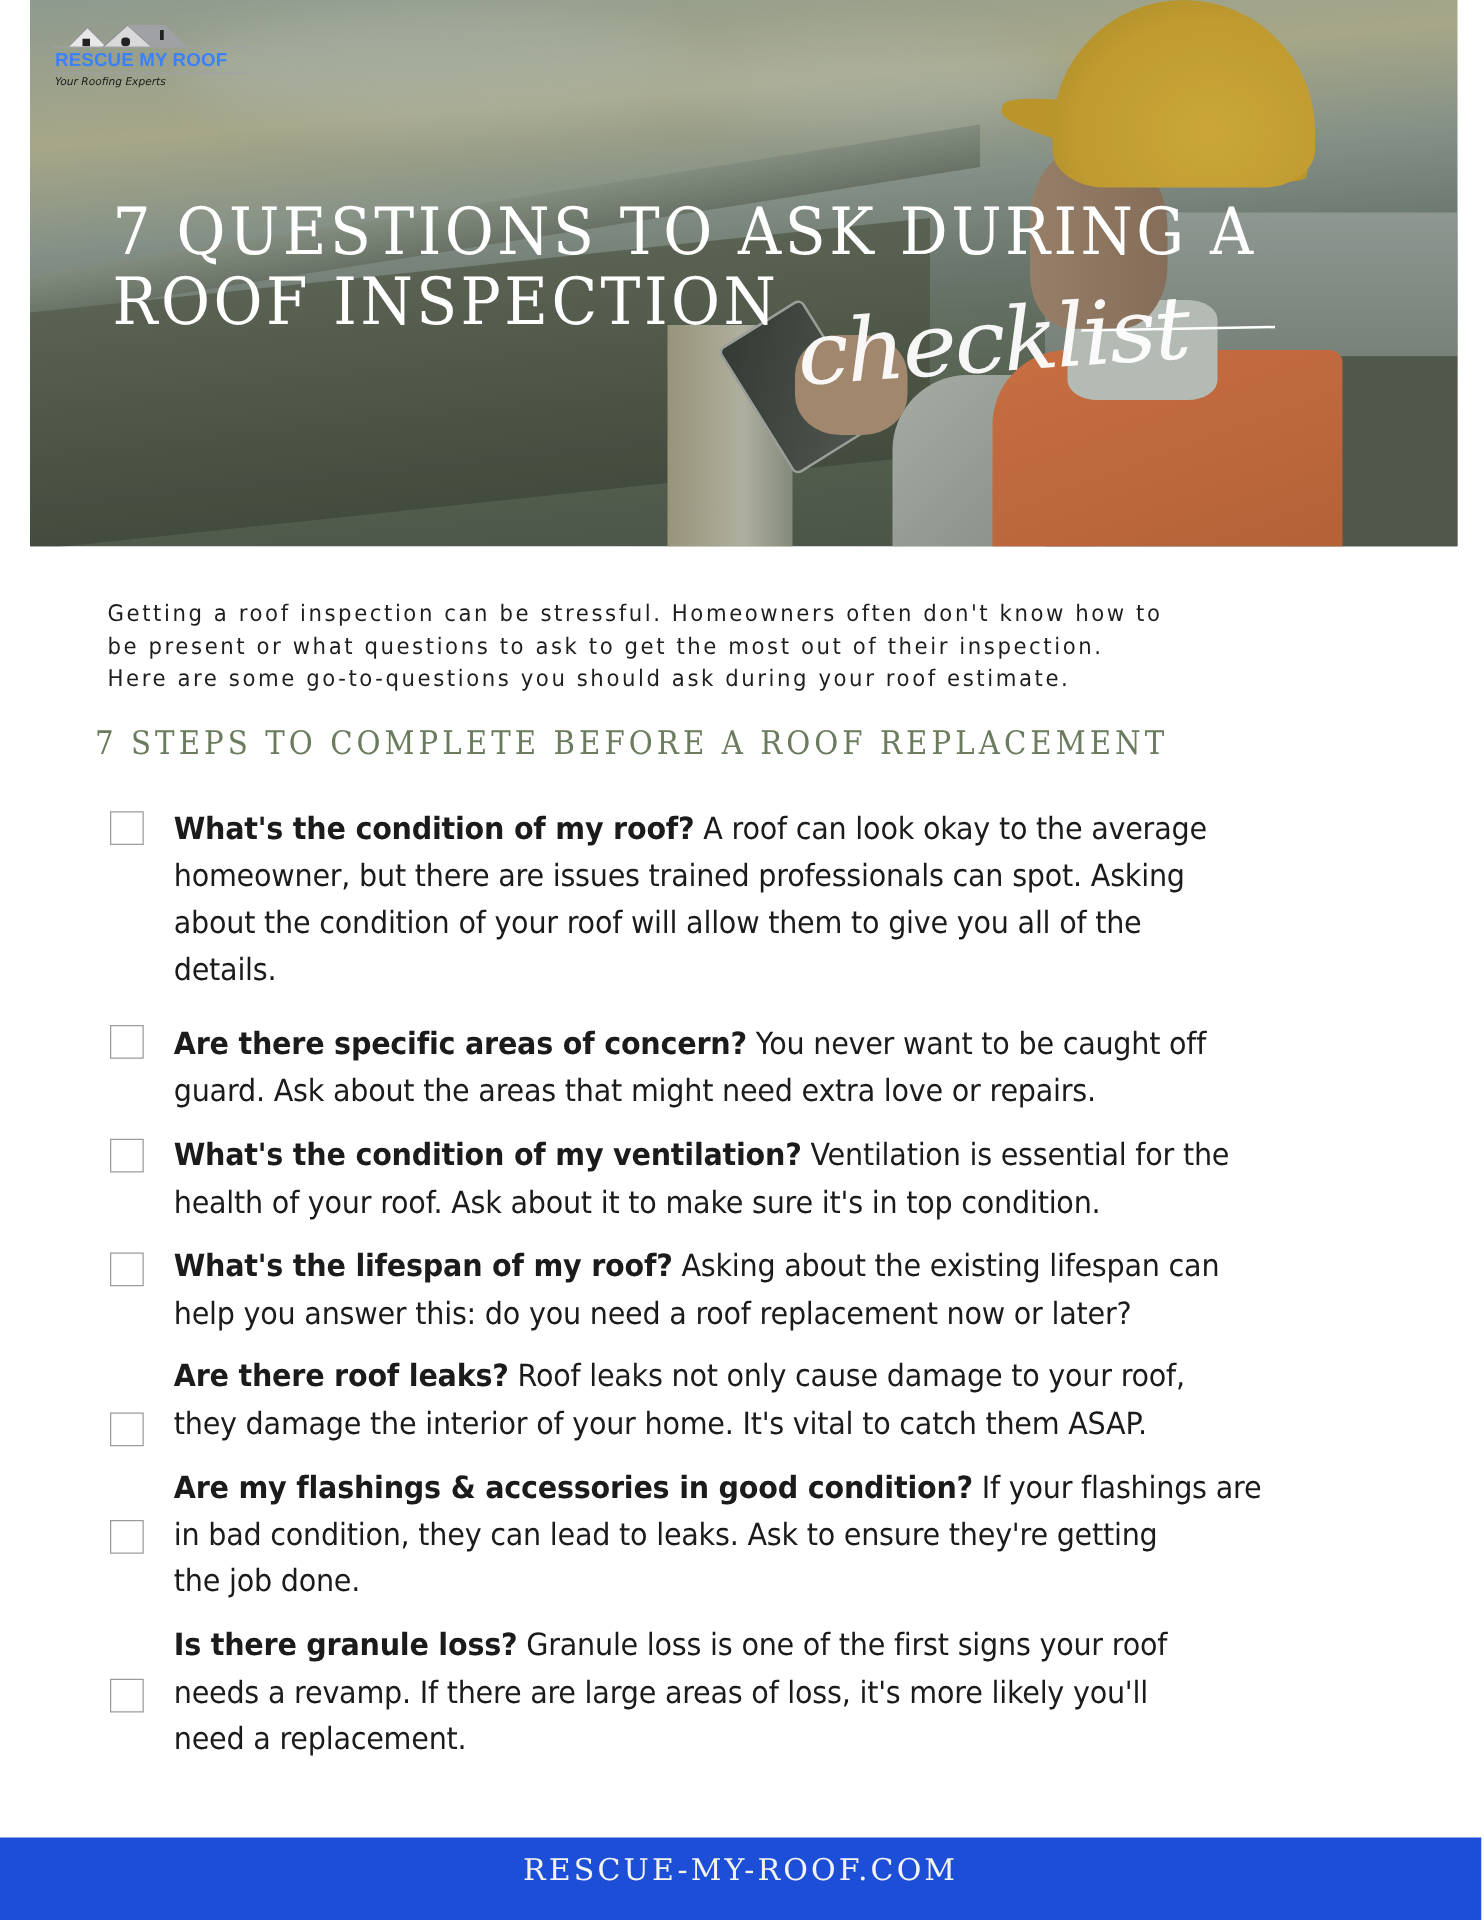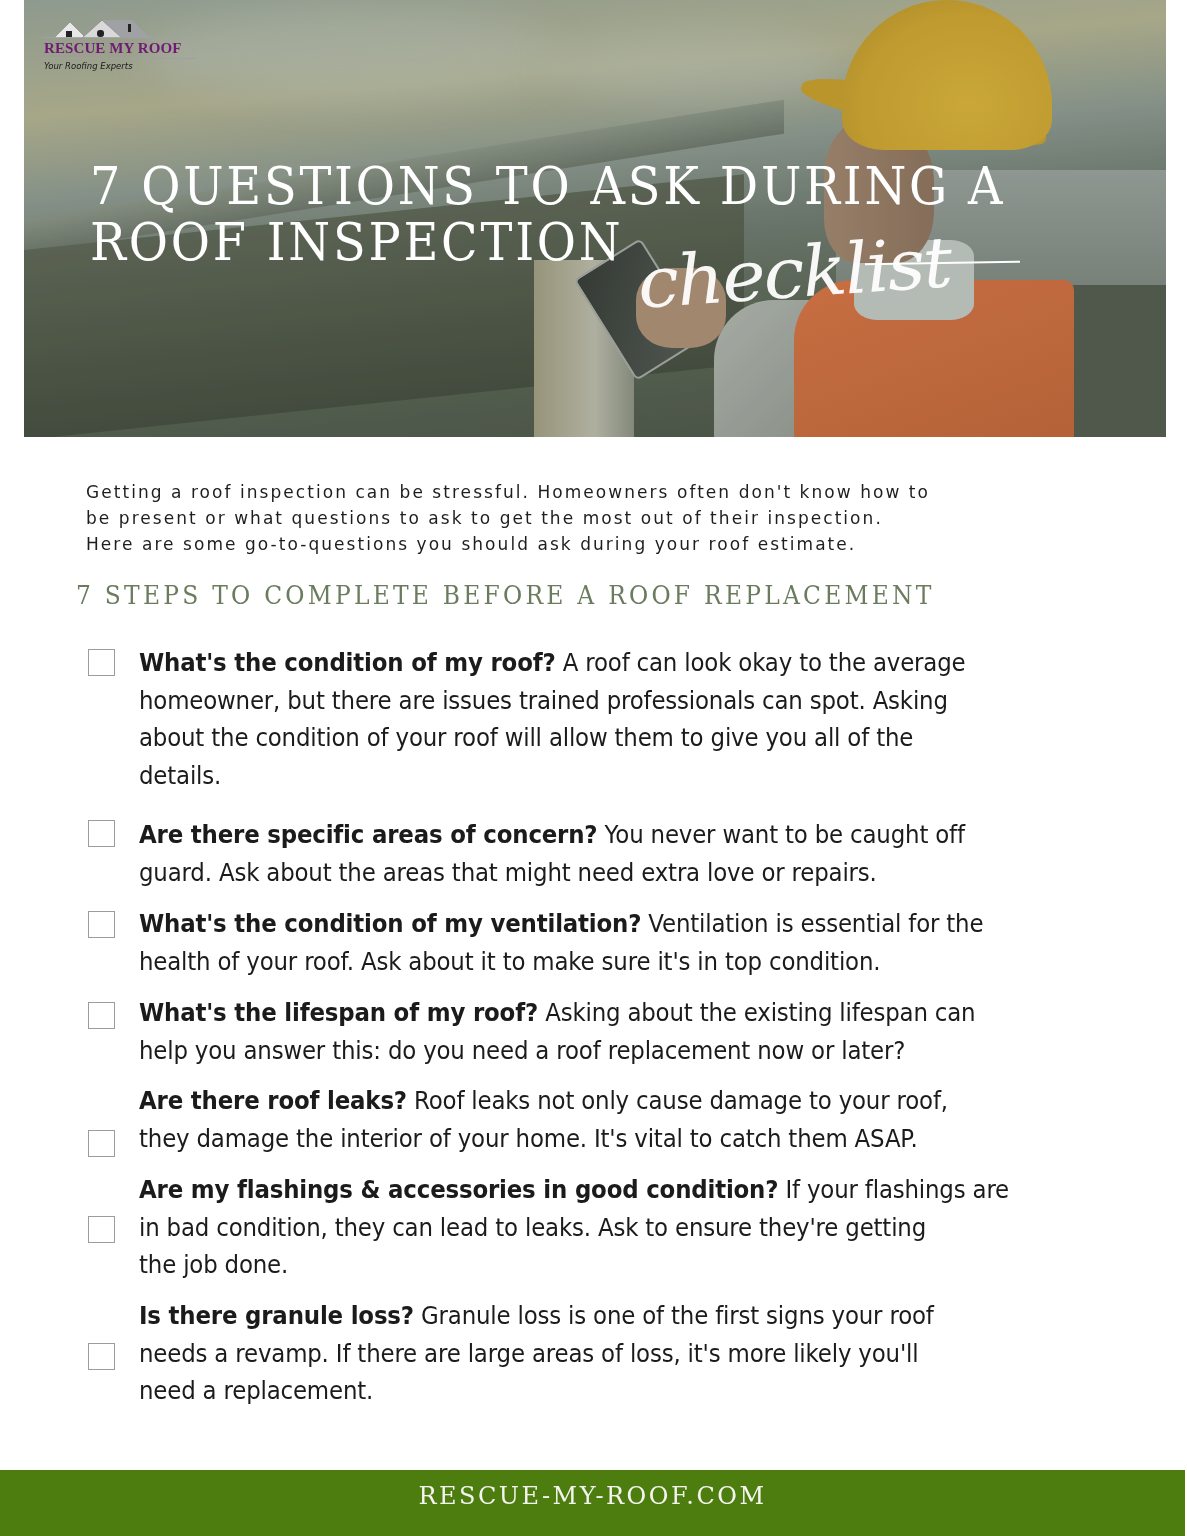--- a/index.html
+++ b/index.html
@@ -24,21 +24,21 @@
   .face { position:absolute; left:800px; top:118px; width:110px; height:145px; background:linear-gradient(90deg,#a4836b,#8f6f58); border-radius:40% 45% 35% 30%; }
   .neck { position:absolute; left:830px; top:240px; width:120px; height:80px; background:#c9cdc8; border-radius:20%; }
   .vest { position:absolute; left:770px; top:280px; width:280px; height:160px; background:linear-gradient(160deg,#e0703d,#c9602f); border-radius:60px 10px 0 0; }
   .arm { position:absolute; left:690px; top:300px; width:160px; height:140px; background:linear-gradient(135deg,#b7bbb4,#8e928b); border-radius:60px 20px 0 0; }
   .tablet { position:absolute; left:575px; top:250px; width:75px; height:115px; background:linear-gradient(135deg,#2d302c,#50544e); transform:rotate(-32deg); border-radius:6px; border:2px solid #a8aba5; }
   .hand { position:absolute; left:612px; top:268px; width:90px; height:80px; background:#b38e73; border-radius:40%; }
   .hero-tint { position:absolute; inset:0; background:rgba(90,105,95,0.18); }
 
   .logo { position:absolute; left:42px; top:18px; width:160px; height:56px; }
   .logo-roof { position:absolute; left:0; top:0; width:160px; height:20px; }
-  .logo-name { position:absolute; left:2px; top:22px; font-family:Liberation Serif, serif; font-weight:bold; font-size:15px; color:#701a75; letter-spacing:0.1px; white-space:nowrap; }
+  .logo-name { position:absolute; left:2px; top:22px; font-family:Liberation Sans, sans-serif; font-weight:bold; font-size:15px; color:#3b82f6; letter-spacing:0.1px; white-space:nowrap; }
   .logo-line { position:absolute; left:0; top:40px; width:155px; height:1px; background:#9ea0a6; }
   .logo-tag { position:absolute; left:2px; top:43px; font-family:"DejaVu Sans", sans-serif; font-weight:normal; font-style:italic; font-size:8.5px; color:#1a1a1a; white-space:nowrap; }
 
   .hero-title { position:absolute; left:90px; top:158px; width:1060px; font-family:"DejaVu Serif", serif; font-weight:normal; color:#ffffff; font-size:52px; line-height:56px; letter-spacing:3px; margin:0; transform:scaleX(0.92); transform-origin:left top; }
   .hero-title span { display:block; white-space:nowrap; }
   .hero-script { position:absolute; left:645px; top:232px; font-family:"DejaVu Serif", serif; font-style:italic; font-size:70px; color:#ffffff; letter-spacing:-2px; transform:rotate(-4deg) scaleX(1.05); opacity:0.95; font-weight:normal; }
   .script-dash { position:absolute; left:865px; top:262px; width:155px; height:2px; background:#fff; transform:rotate(-1deg); }
 
   
   .intro { position:absolute; left:86px; top:479px; width:1030px; font-family:"DejaVu Sans", sans-serif; font-size:18.3px; line-height:26px; letter-spacing:2.2px; color:#1e1e1e; transform:scaleX(0.93); transform-origin:left top; }
@@ -47,21 +47,21 @@
   .section-title { position:absolute; left:76px; top:580px; font-family:"DejaVu Serif", serif; font-size:26px; letter-spacing:3.6px; color:#6b7c5e; white-space:nowrap; transform:scaleX(0.9); transform-origin:left top; margin:0; font-weight:normal; }
 
   
   .item { position:absolute; left:88px; width:1000px; }
   .checkbox { position:absolute; left:0; width:27px; height:27px; border:1.5px solid #9c9c9c; background:#fff; box-sizing:border-box; cursor:pointer; }
   .item-text { position:absolute; left:51px; width:945px; font-family:"DejaVu Sans", sans-serif; font-size:24.5px; line-height:37.7px; color:#1b1b1b; transform:scaleX(0.935); transform-origin:left top; letter-spacing:-0.2px; }
   .item-text p { margin:0; white-space:nowrap; }
   .item-text b { font-weight:bold; }
 
   
-  .footer { position:absolute; left:0; top:1470px; width:1185px; height:66px; background:#4d7c0f; }
+  .footer { position:absolute; left:0; top:1470px; width:1185px; height:66px; background:#1d4ed8; }
   .footer-link { position:absolute; left:0; width:100%; top:12px; text-align:center; font-family:"DejaVu Serif", serif; font-size:24px; letter-spacing:2.5px; color:#f4f4ef; text-decoration:none; }
 </style>
 </head>
 <body>
 
 <div class="hero">
   <div class="sky-cloud" style="left:120px;top:10px;width:420px;height:90px;"></div>
   <div class="sky-cloud" style="left:520px;top:30px;width:300px;height:70px;"></div>
   <div class="building"></div>
   <div class="ground-r"></div>

